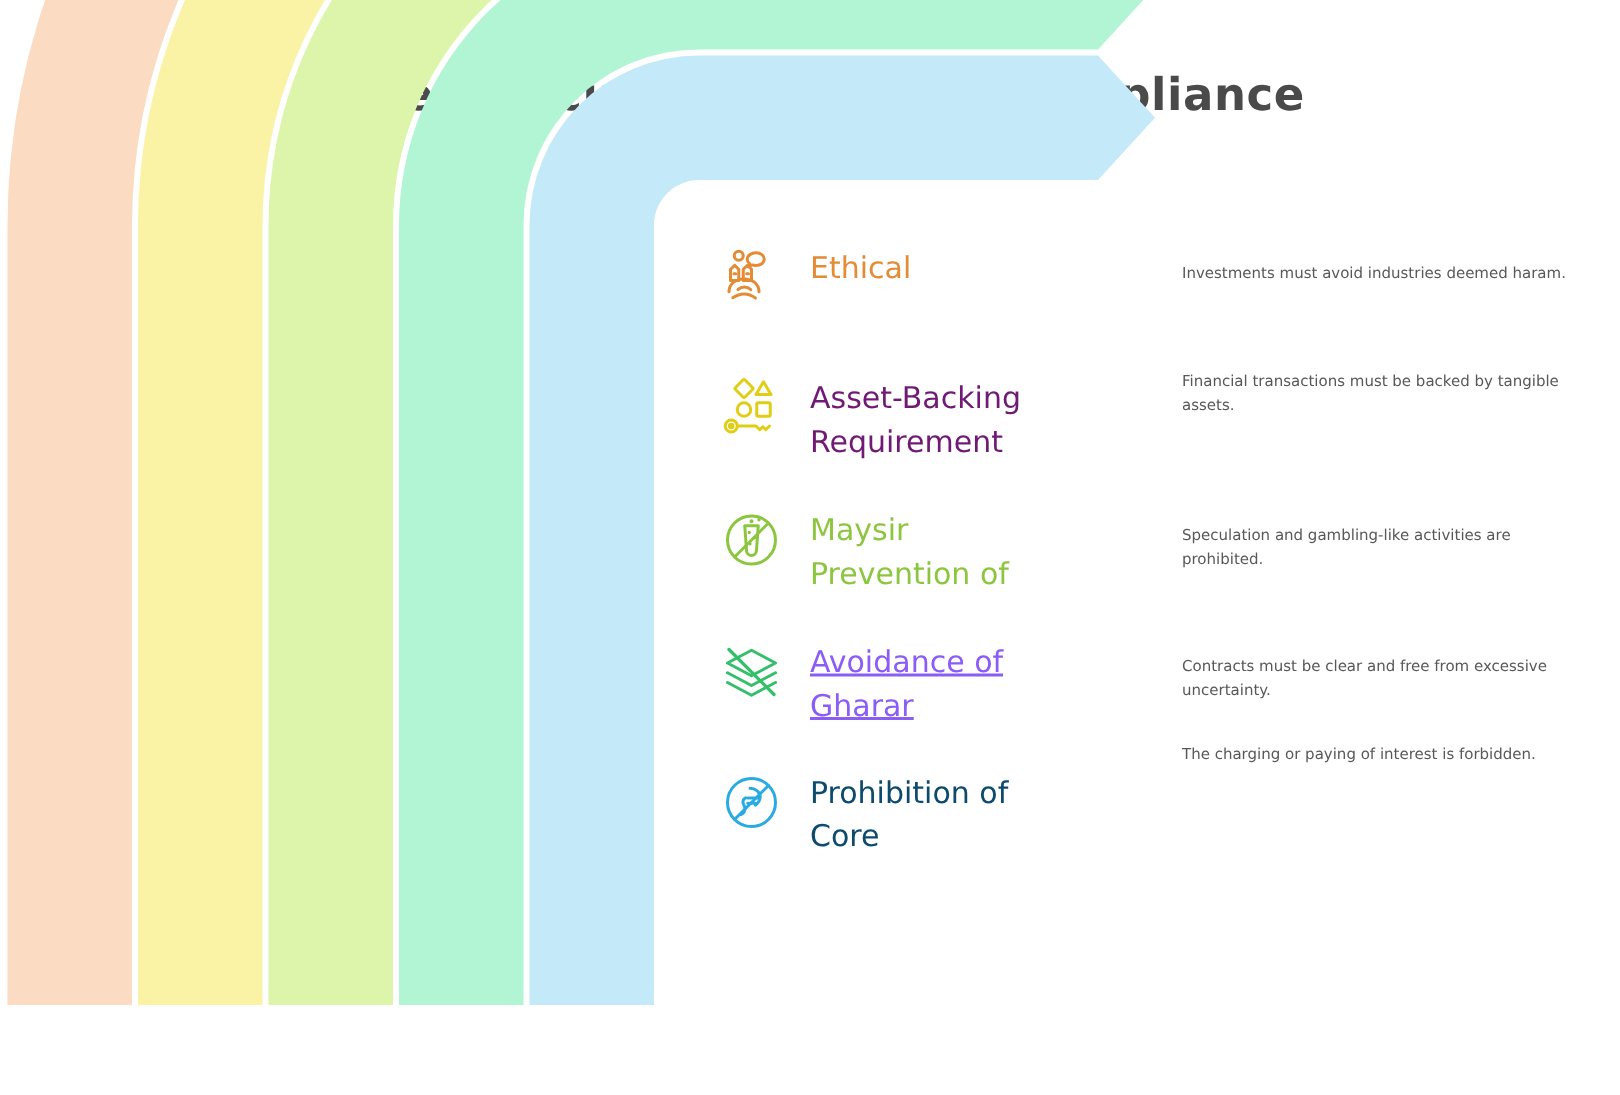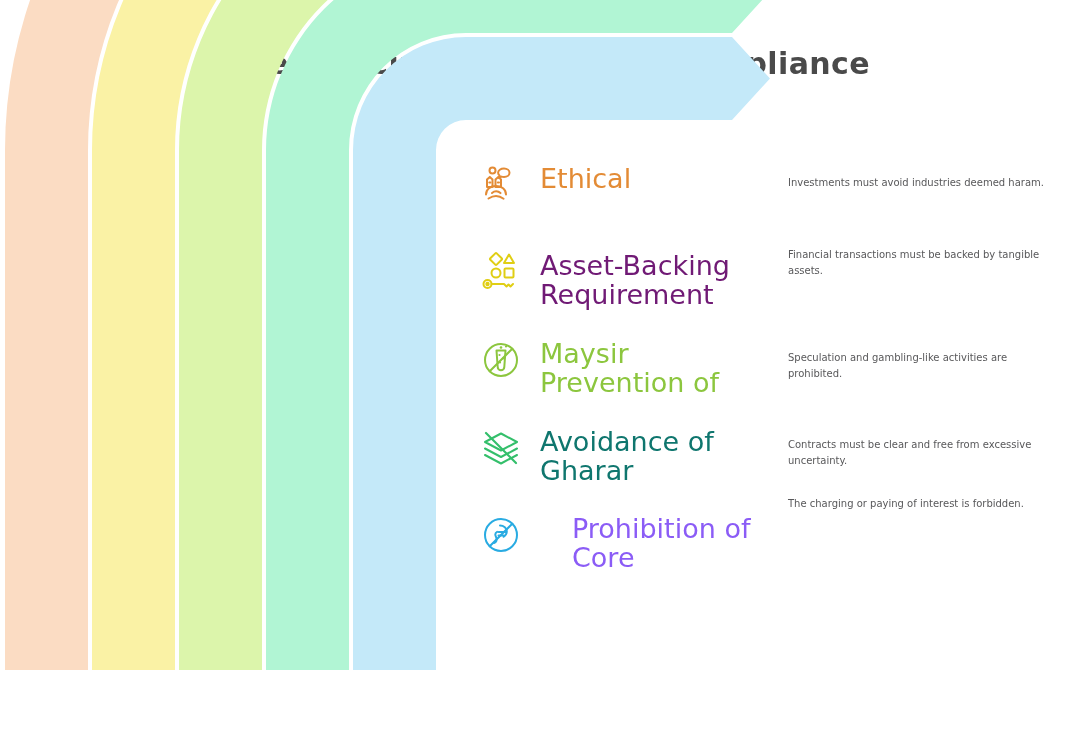--- a/index.html
+++ b/index.html
@@ -34,21 +34,21 @@
     color: #4a4a4a;
   }
   .band-svg {
     position: absolute;
     left: 0;
     top: 0;
   }
   .row-label {
     position: absolute;
     font-family: "DejaVu Sans", sans-serif;
-    font-size: 27px;
+    font-size: 20px;
     line-height: 29px;
     font-weight: normal;
     width: 200px;
   }
   .row-desc {
     position: absolute;
     left: 788px;
     width: 260px;
     font-family: "DejaVu Sans", sans-serif;
     font-size: 10px;
@@ -131,35 +131,35 @@
   <div class="row-desc" style="top:350px;">Speculation and gambling-like activities are prohibited.</div>
 
   <div class="row-icon" style="left:479px; top:426px;">
     <svg viewBox="0 0 44 44" width="44" height="44" fill="none" stroke="#34bf6b" stroke-width="2" stroke-linecap="round" stroke-linejoin="round">
       <path d="M22 7.5L38 16 22 24.5 6 16z"></path>
       <path d="M6 22.5L22 31l16-8.5"></path>
       <path d="M6 29L22 37.5 38 29"></path>
       <line x1="7" y1="7" x2="37" y2="37" stroke-width="2.2"></line>
     </svg>
   </div>
-  <div class="row-label" style="left:540px; top:427px; color:#0f766e;">
+  <div class="row-label" style="left:540px; top:427px; color:#8b5cf6;text-decoration:underline;">
     <div>Avoidance of</div>
     <div>Gharar</div>
   </div>
   <div class="row-desc" style="top:437px;">Contracts must be clear and free from excessive uncertainty.</div>
 
   <div class="row-icon" style="left:479px; top:513px;">
     <svg viewBox="0 0 44 44" width="44" height="44" fill="none" stroke="#29abe2" stroke-width="2" stroke-linecap="round" stroke-linejoin="round">
       <circle cx="22" cy="22" r="16"></circle>
       <line x1="10.7" y1="33.3" x2="33.3" y2="10.7"></line>
       <path d="M15 30c1.8-0.6 2.6-2.1 2.6-3.8 0-2.1-1.3-3-1.3-4.6 0-1.3 0.7-2.2 1.8-2.7"></path>
       <path d="M21 12.5c3.8 0 6.8 2.6 6.8 5.9 0 2.4-1.4 4-3.2 5.4"></path>
       <line x1="19.5" y1="19" x2="26.5" y2="19"></line>
       <line x1="19.5" y1="22.5" x2="24.5" y2="22.5"></line>
     </svg>
   </div>
-  <div class="row-label" style="left:572px; top:514px; color:#8b5cf6;">
+  <div class="row-label" style="left:540px; top:514px; color:#0c4a6e;">
     <div>Prohibition of</div>
     <div>Core</div>
   </div>
   <div class="row-desc" style="top:496px;">The charging or paying of interest is forbidden.</div>
 
 </div>
 
 </body></html>

